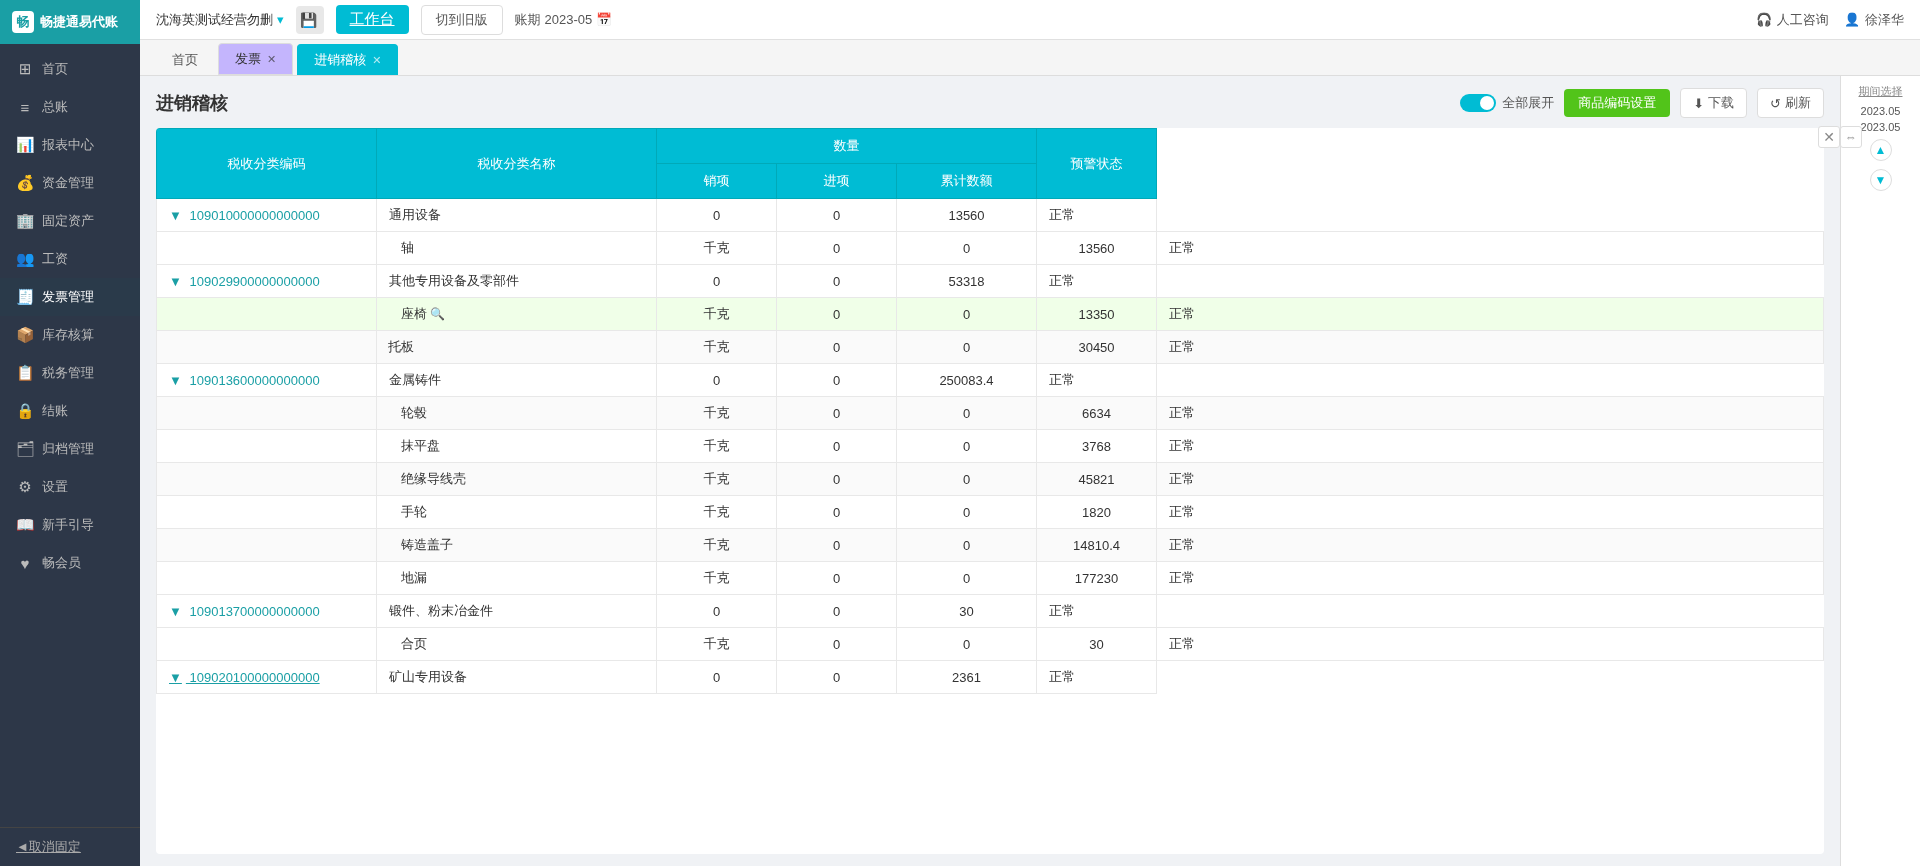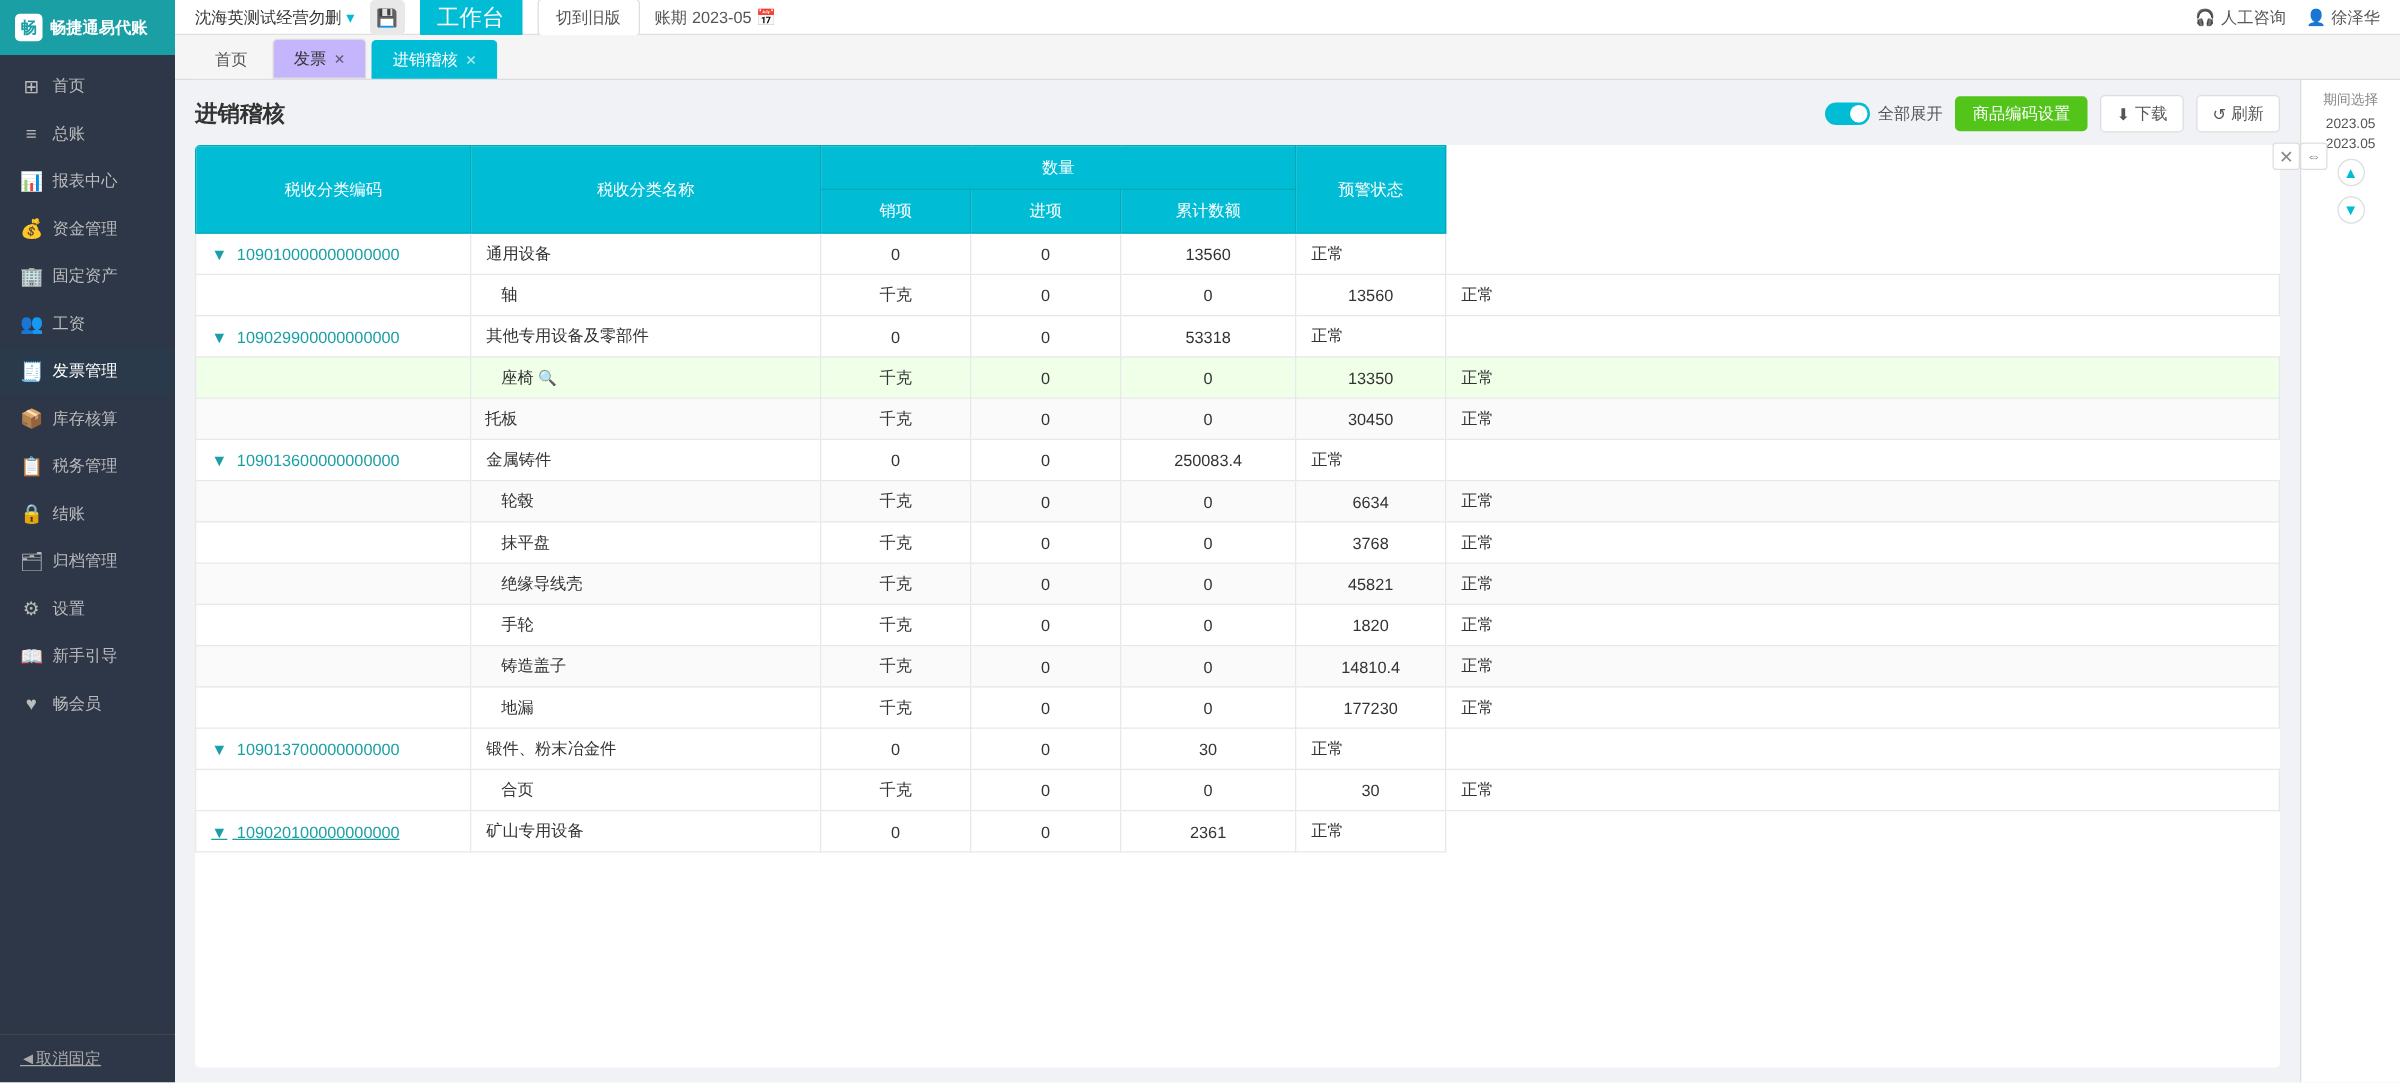--- a/index.html
+++ b/index.html
@@ -66,21 +66,21 @@
     .main {
       flex: 1;
       display: flex;
       flex-direction: column;
       overflow: hidden;
     }
 
     
     .topbar {
       background: white;
-      height: 28px;
+      height: 40px;
       display: flex;
       align-items: center;
       padding: 0 16px;
       gap: 12px;
       border-bottom: 1px solid #e0e0e0;
       flex-shrink: 0;
     }
     .topbar-company {
       display: flex;
       align-items: center;
@@ -89,21 +89,22 @@
       font-size: 13px;
     }
     .topbar-company-name { color: #333; font-weight: 500; }
     .topbar-btn {
       background: #00bcd4;
       color: white;
       border: none;
       padding: 5px 14px;
       border-radius: 4px;
       cursor: pointer;
-      font-size: 18px;
+      font-size: 15px;
+      text-decoration: underline;
     }
     .topbar-btn-outline {
       background: white;
       color: #555;
       border: 1px solid #ddd;
       padding: 5px 14px;
       border-radius: 4px;
       cursor: pointer;
       font-size: 13px;
     }
@@ -280,20 +281,21 @@
       padding: 8px 4px;
       gap: 0;
       flex-shrink: 0;
     }
     .right-panel-title {
       font-size: 11px;
       color: #888;
       margin-bottom: 4px;
       writing-mode: horizontal-tb;
       text-align: left;
+      text-decoration: underline;
     }
     .month-item {
       width: 52px;
       padding: 4px 6px;
       text-align: center;
       cursor: pointer;
       border-radius: 4px;
       font-size: 12px;
       color: #555;
       margin: 1px 0;

